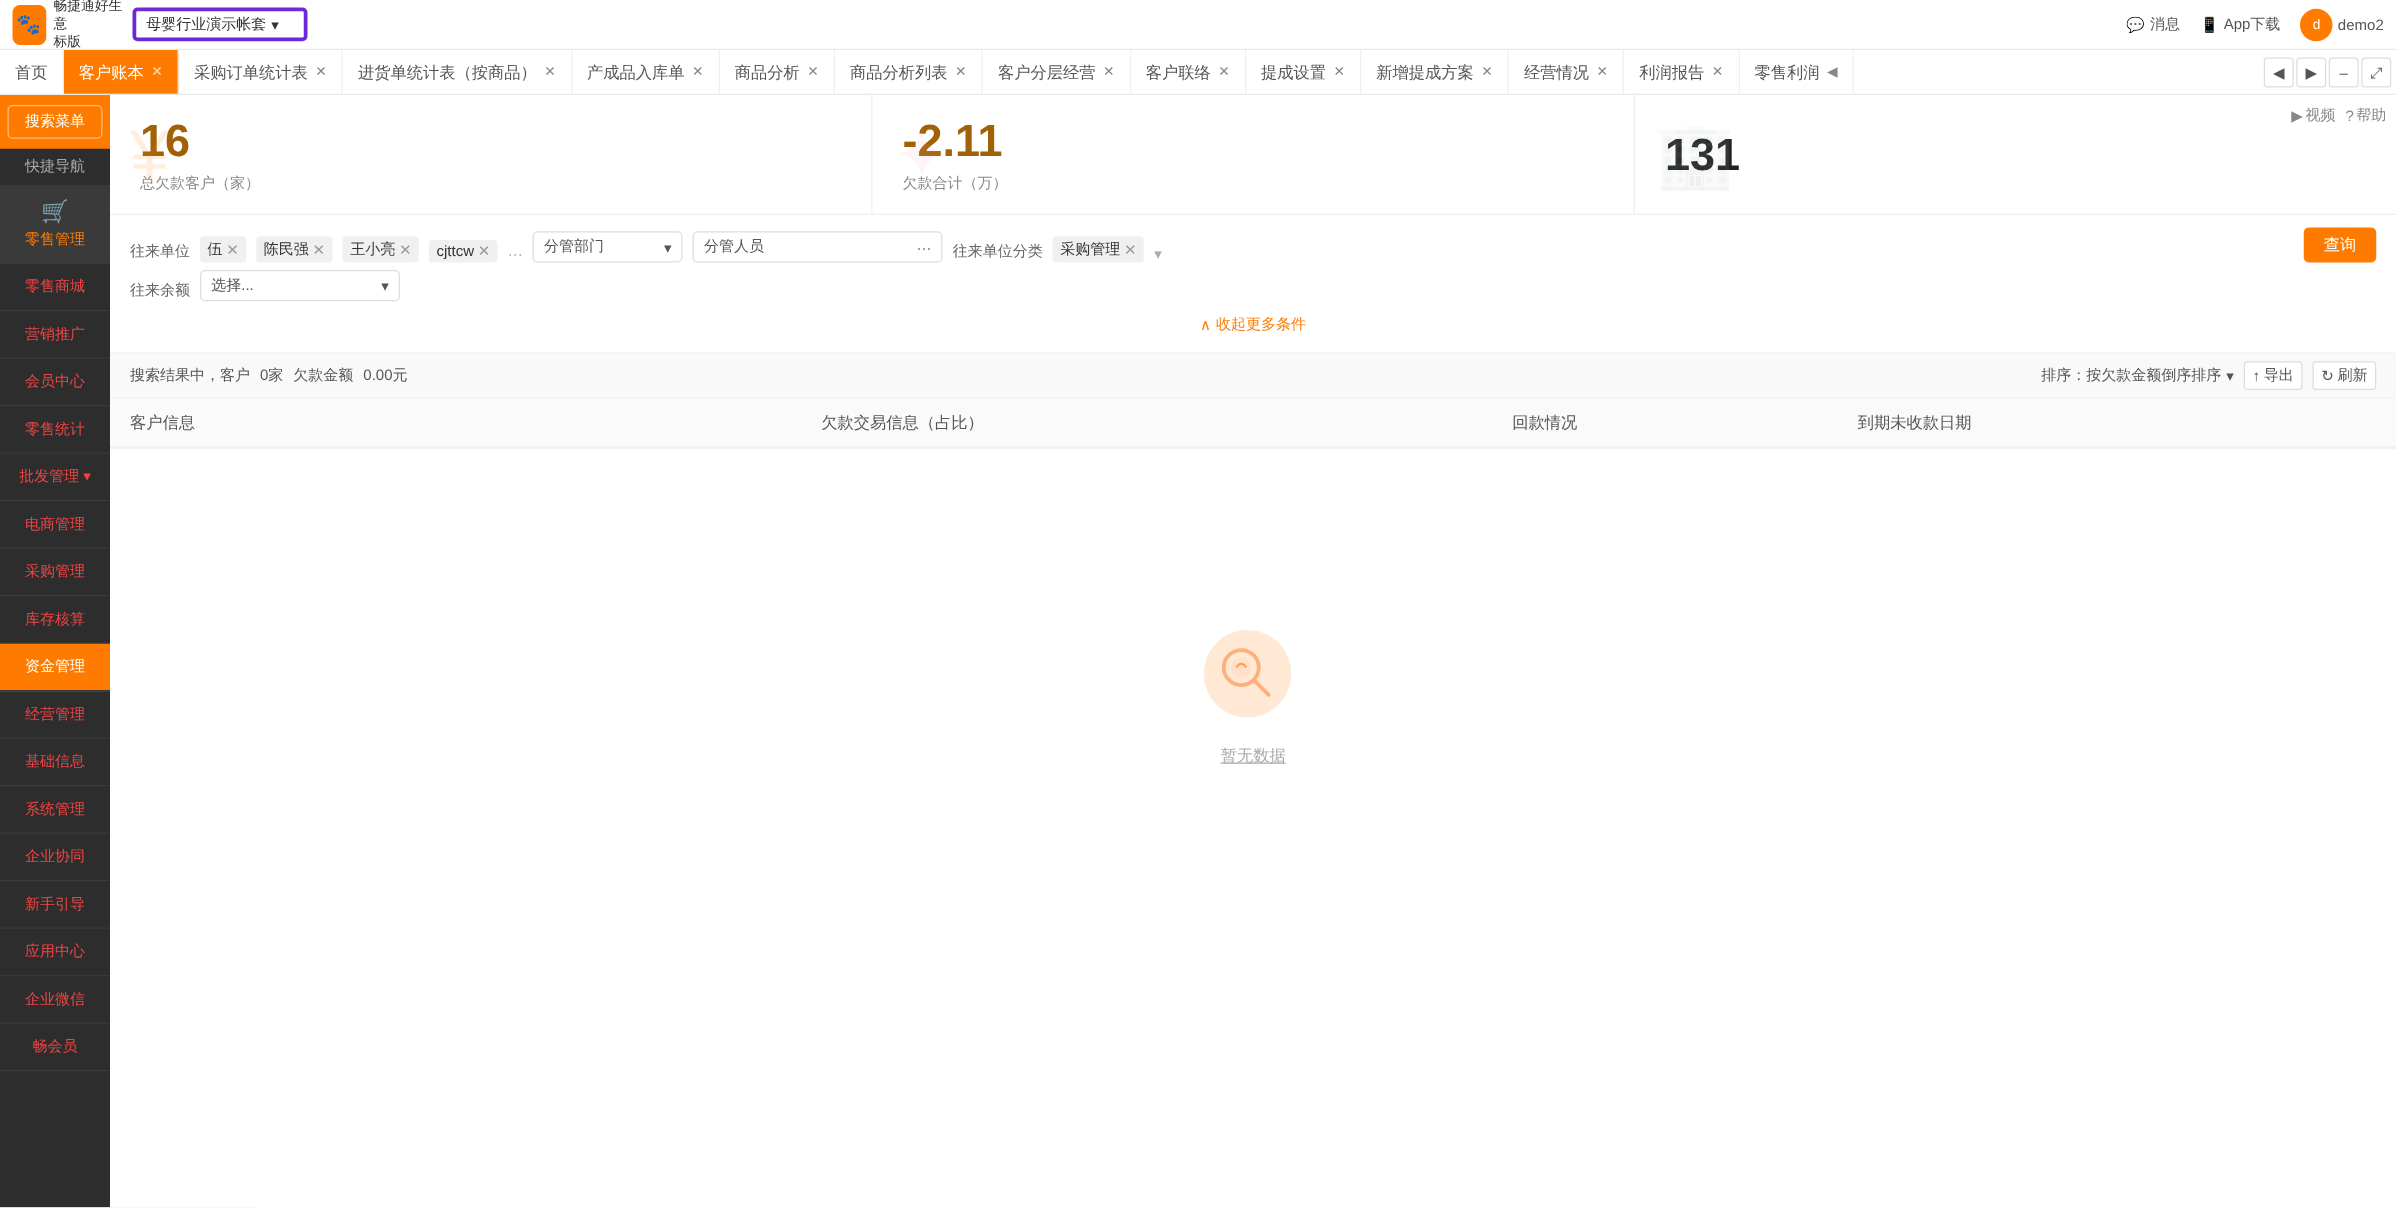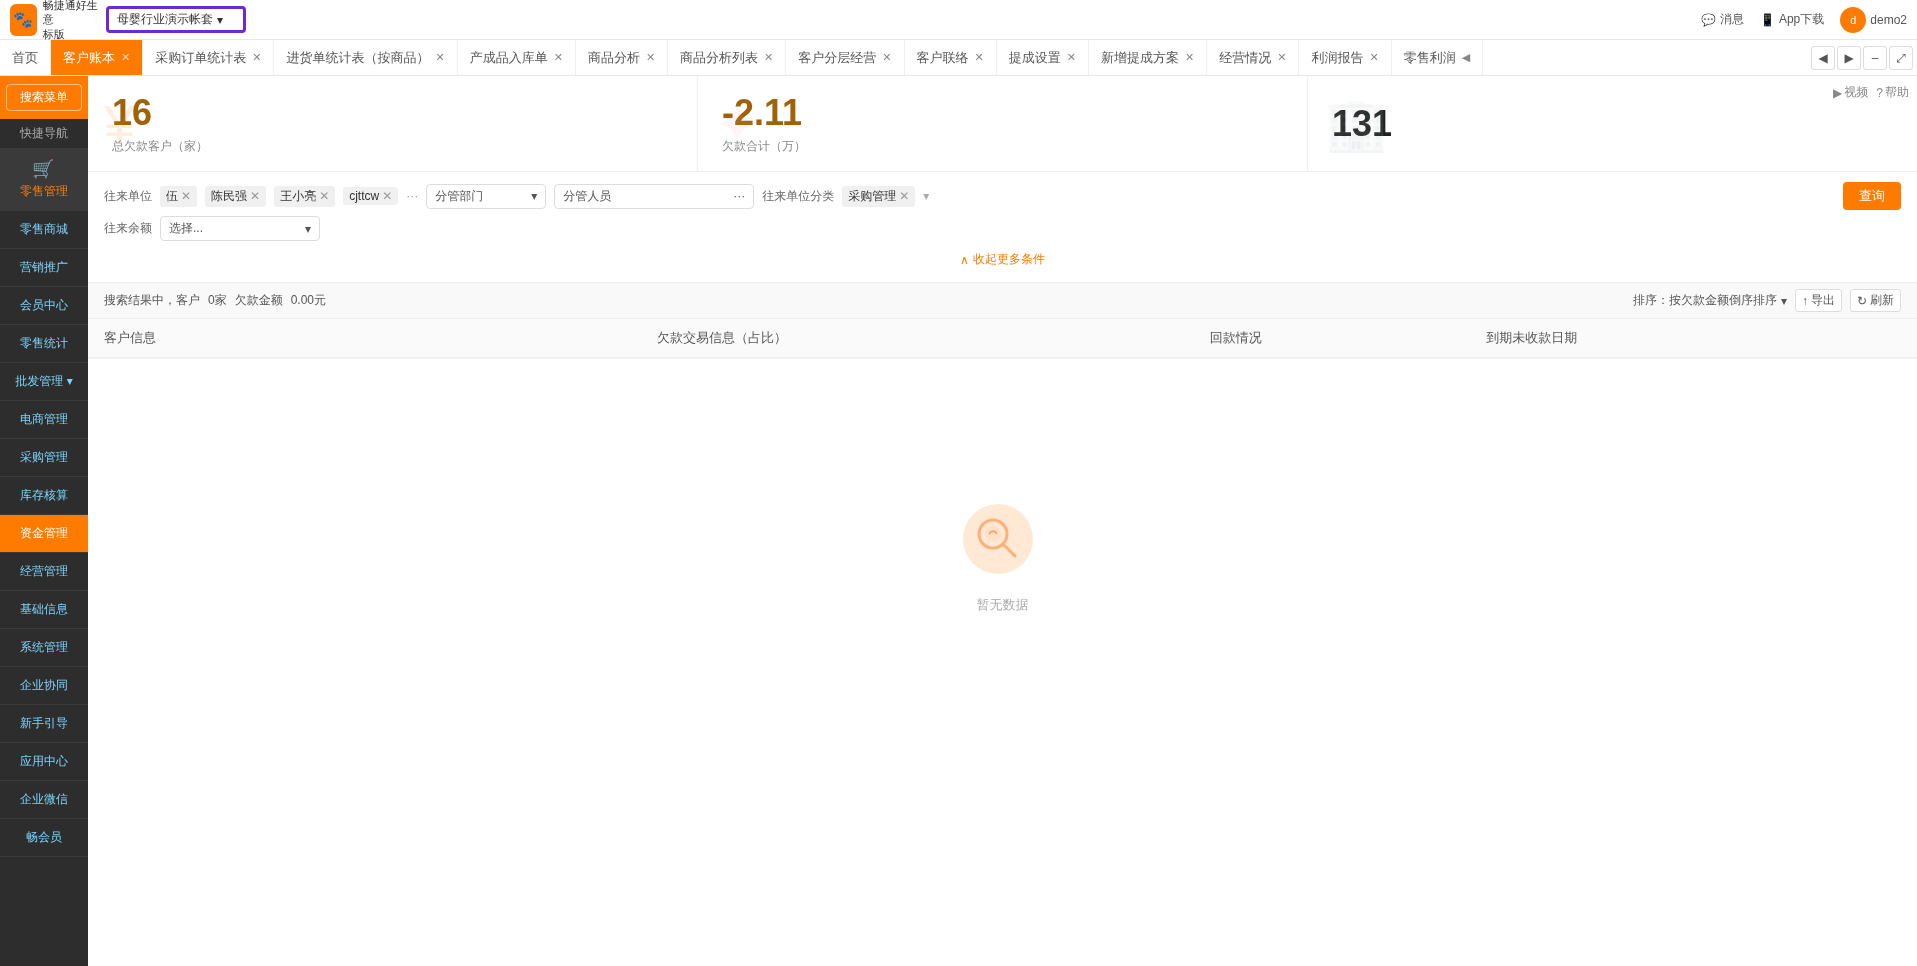--- a/index.html
+++ b/index.html
@@ -25,60 +25,60 @@
     .nav-arrow-btn { width: 24px; height: 24px; display: flex; align-items: center; justify-content: center; border: 1px solid #ddd; border-radius: 3px; cursor: pointer; font-size: 12px; color: #555; }
 
     
     .main-layout { display: flex; flex: 1; overflow: hidden; }
 
     
     .sidebar { width: 88px; background: #2d2d2d; display: flex; flex-direction: column; overflow-y: auto; }
     .sidebar-search { padding: 8px 6px; background: #ff7b00; }
     .sidebar-search-btn { width: 100%; background: transparent; border: 1px solid rgba(255,255,255,0.5); border-radius: 4px; color: white; font-size: 12px; padding: 4px; text-align: center; cursor: pointer; }
     .sidebar-nav { display: flex; align-items: center; justify-content: center; padding: 6px 0; color: #aaa; font-size: 12px; cursor: pointer; }
-    .sidebar-item { padding: 10px 4px; text-align: center; font-size: 12px; color: #7dd3fc; cursor: pointer; border-bottom: 1px solid #3a3a3a; }
+    .sidebar-item { padding: 10px 4px; text-align: center; font-size: 12px; color: #ef4444; cursor: pointer; border-bottom: 1px solid #3a3a3a; }
     .sidebar-item.active { color: #ff7b00; background: #3a3a3a; }
     .sidebar-item-icon { font-size: 18px; margin-bottom: 3px; }
 
     
     .content { flex: 1; overflow-y: auto; background: #f5f5f5; display: flex; flex-direction: column; }
 
     
     .stats-header { background: white; display: flex; border-bottom: 1px solid #eee; min-height: 90px; }
     .stat-card { flex: 1; padding: 16px 24px; display: flex; flex-direction: column; justify-content: center; border-right: 1px solid #f0f0f0; position: relative; }
     .stat-card:last-child { border-right: none; }
     .stat-number { font-size: 36px; font-weight: bold; color: #a16207; }
     .stat-number.black { color: #222; }
     .stat-label { font-size: 12px; color: #888; margin-top: 4px; }
     .stat-actions { position: absolute; top: 8px; right: 8px; display: flex; gap: 8px; font-size: 12px; color: #888; }
     .stat-action-btn { display: flex; align-items: center; gap: 2px; cursor: pointer; color: #888; }
 
     
     .filter-area { background: white; padding: 10px 16px; border-bottom: 1px solid #eee; }
-    .filter-row { display: flex; align-items: center; gap: 8px; flex-wrap: wrap; margin-bottom: 6px; }
+    .filter-row { display: flex; align-items: flex-end; gap: 8px; flex-wrap: wrap; margin-bottom: 6px; }
     .filter-label { font-size: 12px; color: #666; white-space: nowrap; }
     .filter-tag { display: inline-flex; align-items: center; gap: 3px; background: #f0f0f0; border-radius: 3px; padding: 2px 6px; font-size: 12px; color: #333; }
     .filter-tag .x { cursor: pointer; color: #999; }
     .filter-more { color: #999; cursor: pointer; font-size: 12px; }
     .filter-select { display: flex; align-items: center; gap: 4px; border: 1px solid #ddd; border-radius: 4px; padding: 3px 8px; font-size: 12px; color: #555; cursor: pointer; min-width: 120px; }
     .filter-select-wide { min-width: 200px; }
     .query-btn { background: #ff7b00; color: white; border: none; border-radius: 4px; padding: 5px 16px; font-size: 13px; cursor: pointer; margin-left: auto; }
     .collapse-btn { display: flex; align-items: center; justify-content: center; gap: 4px; color: #ff7b00; font-size: 12px; cursor: pointer; padding: 4px; }
 
     
     .results-bar { background: #f9f9f9; padding: 6px 16px; border-bottom: 1px solid #eee; display: flex; align-items: center; gap: 8px; font-size: 12px; color: #555; }
     .results-bar .spacer { flex: 1; }
     .sort-select { display: flex; align-items: center; gap: 4px; font-size: 12px; color: #555; cursor: pointer; }
     .action-btn-sm { display: flex; align-items: center; gap: 3px; font-size: 12px; color: #555; cursor: pointer; padding: 2px 6px; border: 1px solid #ddd; border-radius: 3px; background: white; }
 
     
     .table-container { background: white; flex: 1; overflow: auto; }
     .table-header { display: grid; grid-template-columns: 2fr 2fr 1fr 1.5fr; padding: 10px 16px; border-bottom: 2px solid #f0f0f0; font-size: 13px; color: #555; font-weight: normal; background: #fafafa; }
     .table-body { min-height: 400px; display: flex; flex-direction: column; align-items: center; justify-content: center; }
-    .empty-state { display: flex; flex-direction: column; align-items: center; gap: 12px; color: #aaa; font-size: 13px; padding: 60px 0; }
+    .empty-state { display: flex; flex-direction: column; align-items: center; gap: 12px; color: #aaa; font-size: 13px; padding: 60px 0; text-decoration: underline; }
     .empty-icon { width: 80px; height: 80px; position: relative; }
     .empty-icon-inner { width: 70px; height: 70px; border-radius: 50%; background: #ffe8d4; display: flex; align-items: center; justify-content: center; font-size: 36px; }
 
     
     ::-webkit-scrollbar { width: 6px; height: 6px; }
     ::-webkit-scrollbar-track { background: #f1f1f1; }
     ::-webkit-scrollbar-thumb { background: #ccc; border-radius: 3px; }
     .tabs-scroll { display: flex; overflow: hidden; flex: 1; }
   </style>
 </head>

